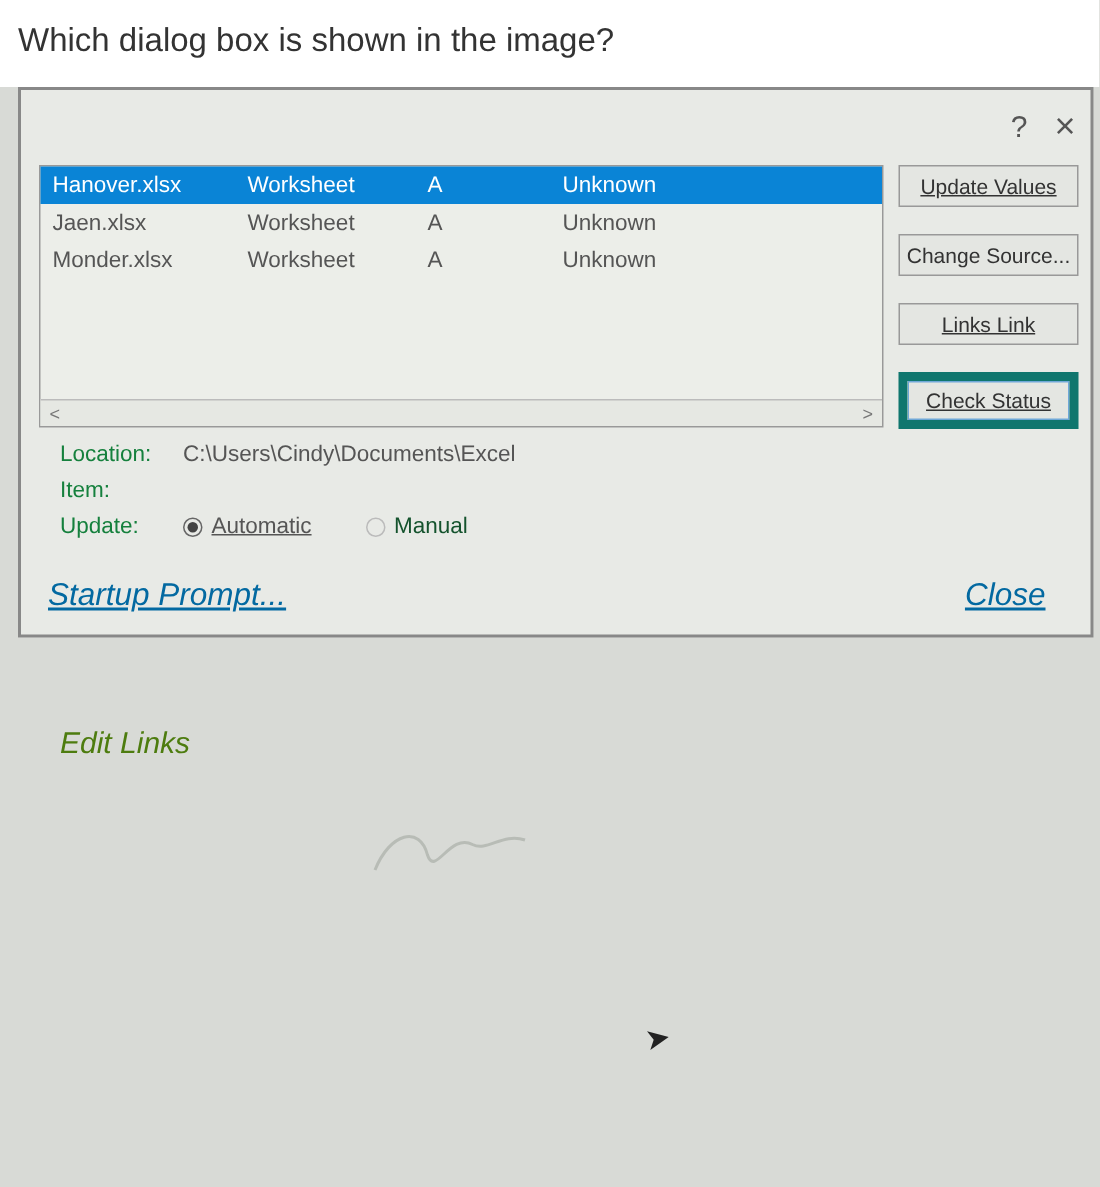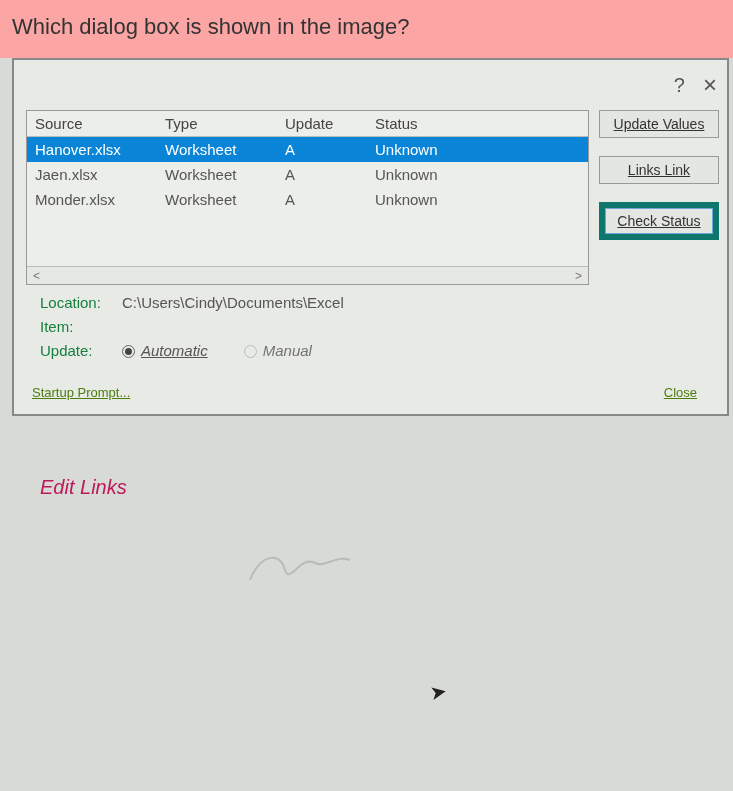--- a/index.html
+++ b/index.html
@@ -8,21 +8,21 @@
       background: #d8dad6;
       width: 733px;
       height: 791px;
       overflow: hidden;
       position: relative;
     }
     .question {
       font-size: 22px;
       color: #333;
       padding: 14px 12px 18px 12px;
-      background: #fca5a5;
+      background: #ffffff;
     }
     .dialog-outer {
       border: 2px solid #888;
       margin: 0 4px 0 12px;
       background: #e8eae6;
       position: relative;
     }
     .titlebar {
       height: 50px;
       display: flex;
@@ -107,50 +107,50 @@
       font-size: 15px;
       color: #555;
       padding: 6px 14px 10px 14px;
       line-height: 24px;
     }
     .detail-row { display: flex; align-items: center; gap: 12px; }
     .detail-label { min-width: 70px; color: #15803d; }
     .radio {
       display: inline-flex; align-items: center; gap: 6px; margin-right: 24px;
       color: #555;
-      font-style: italic;
     }
     .radio-dot {
       width: 13px; height: 13px; border: 1px solid #666; border-radius: 50%;
       display: inline-flex; align-items: center; justify-content: center;
     }
     .radio-dot.filled::after {
       content: ""; width: 7px; height: 7px; background: #444; border-radius: 50%;
     }
-    .radio.disabled { color: #737373; justify-content: flex-end; }
+    .radio.disabled { color: #14532d; justify-content: flex-end; }
     .radio.disabled .radio-dot { border-color: #bbb; }
     .footer {
       display: flex;
       justify-content: space-between;
       padding: 8px 30px 14px 18px;
     }
     .footer-btn {
-      font-size: 13px;
-      color: #4d7c0f;
-      cursor: pointer;
+      font-size: 21px;
+      color: #0369a1;
+      cursor: pointer;
+      font-style: italic;
     }
     .footer-btn .u { text-decoration: underline; }
     .answer-area {
       padding: 60px 40px;
       color: #8a9490;
     }
     .answer-option {
       font-size: 20px;
       font-style: italic;
-      color: #be185d;
+      color: #4d7c0f;
       margin-bottom: 30px;
     }
     .answer-option.faded { color: #c4cac6; font-size: 16px; }
     .cursor {
       position: absolute;
       left: 430px; top: 680px;
       font-size: 20px;
       color: #222;
       transform: rotate(-10deg);
     }
@@ -168,26 +168,20 @@
 
 <div class="dialog-outer">
   <div class="titlebar">
     <span class="help-btn">?</span>
     <span class="close-x">×</span>
   </div>
 
   <div class="dialog-body">
     <div class="left-col">
       <div class="list-box">
-        <div class="list-header">
-          <div class="col-source">Source</div>
-          <div class="col-type">Type</div>
-          <div class="col-update">Update</div>
-          <div class="col-status">Status</div>
-        </div>
 
         <div class="list-row selected">
           <div class="col-source">Hanover.xlsx</div>
           <div class="col-type">Worksheet</div>
           <div class="col-update">A</div>
           <div class="col-status">Unknown</div>
         </div>
         <div class="list-row">
           <div class="col-source">Jaen.xlsx</div>
           <div class="col-type">Worksheet</div>
@@ -225,20 +219,21 @@
           <label class="radio disabled">
             <span class="radio-dot"></span>
             <span>Manual</span>
           </label>
         </div>
       </div>
     </div>
 
     <div class="right-col">
       <div class="side-btn"><span class="u">Update Values</span></div>
+      <div class="side-btn"><span>Change Source...</span></div>
       <div class="side-btn"><span class="u">Links Link</span></div>
       <div class="side-btn focus"><span class="u">Check Status</span></div>
     </div>
   </div>
 
   <div class="footer">
     <span class="footer-btn"><span class="u">Startup Prompt...</span></span>
     <span class="footer-btn"><span class="u">Close</span></span>
   </div>
 </div>

